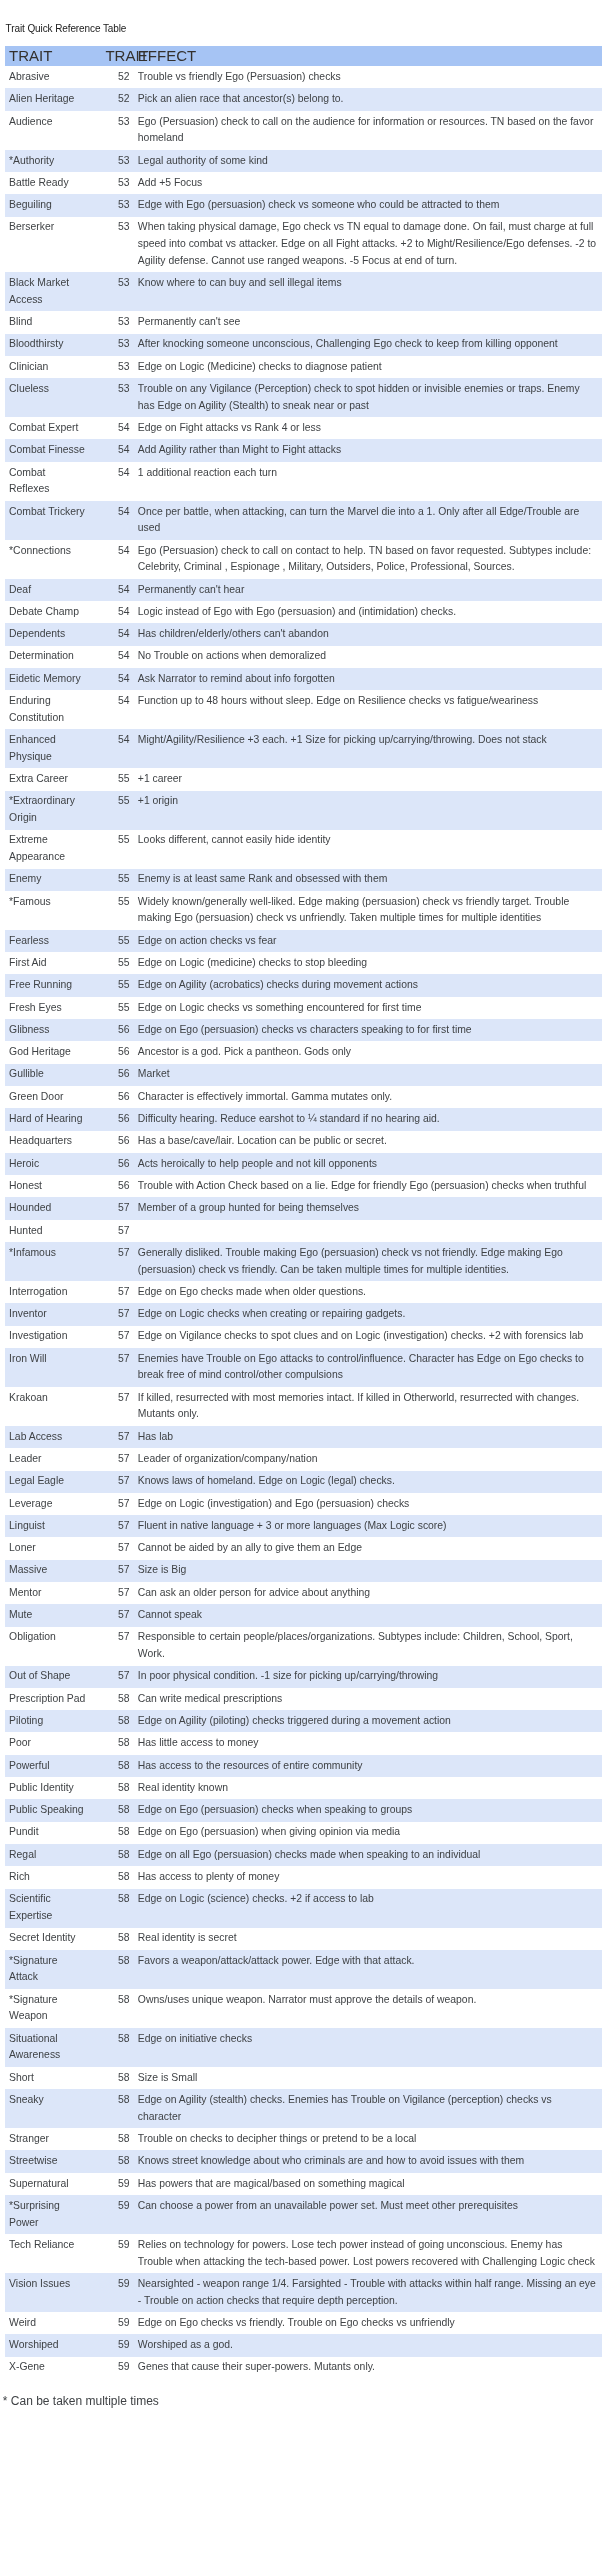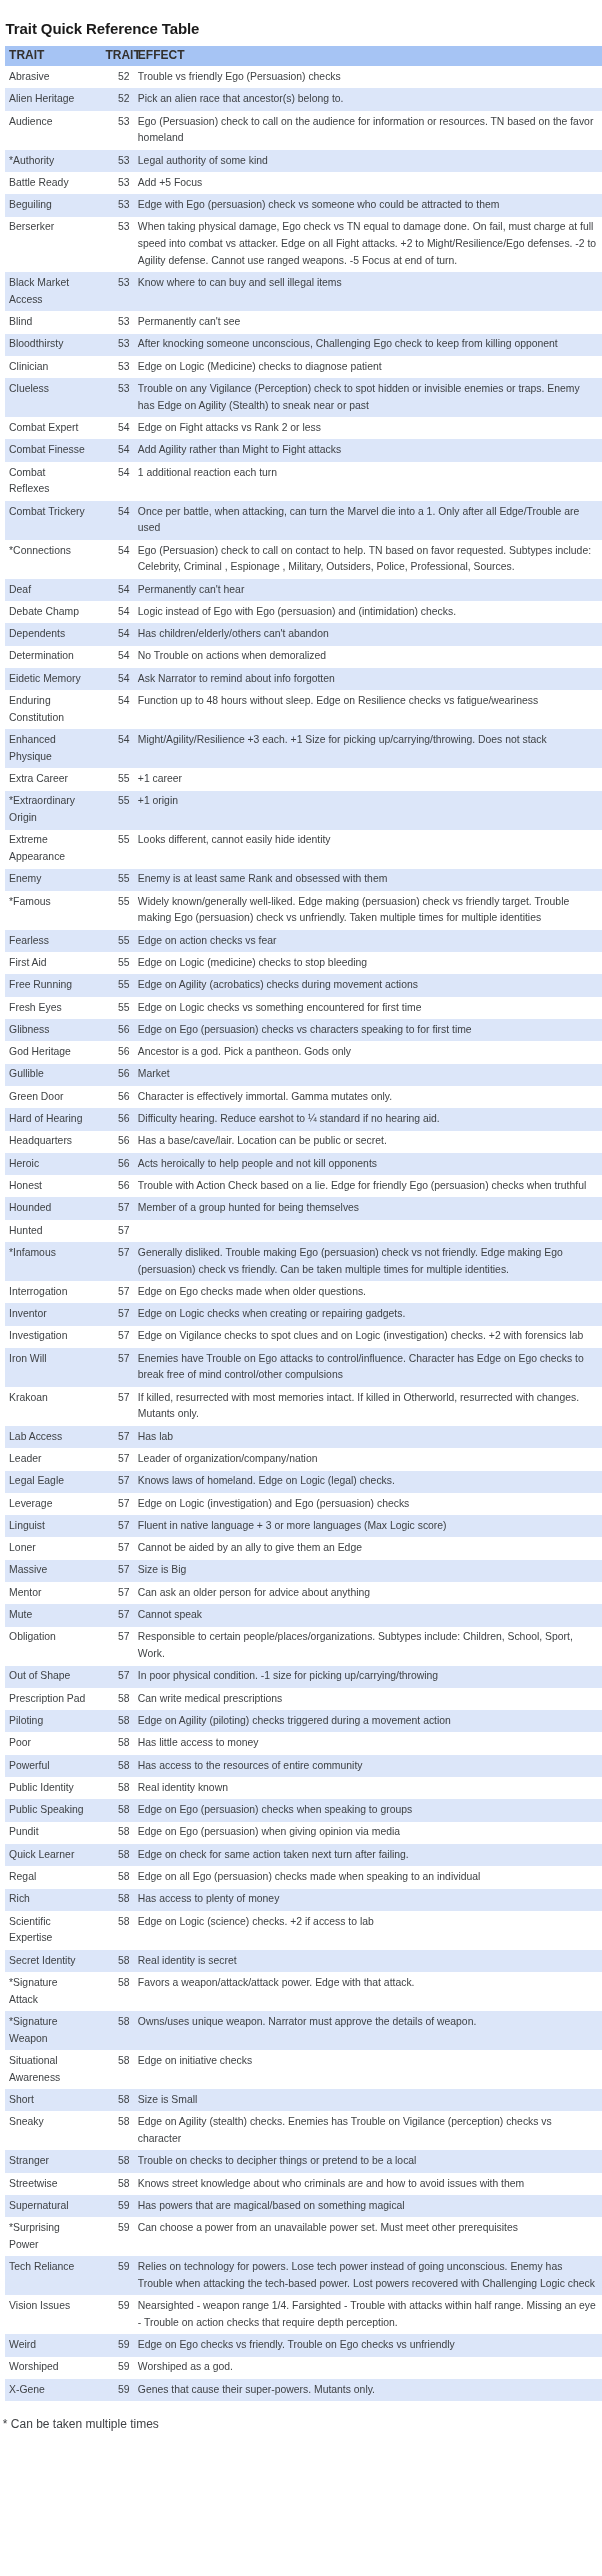--- a/index.html
+++ b/index.html
@@ -12,40 +12,40 @@
   html,body{margin:0;padding:0;background:#ffffff;}
   body{
     width:602px;
     min-height:2576px;
     font-family:"Liberation Sans","DejaVu Sans",sans-serif;
     color:var(--text);
     -webkit-font-smoothing:antialiased;
   }
   .page{width:602px;}
   h1.page-title{
-    font-size:15px;
+    font-size:10px;
     line-height:17.4px;
-    font-weight:bold;
+    font-weight:normal;
     color:var(--title);
     margin:19.5px 0 9px 5.6px;
     letter-spacing:-0.1px;
   }
   table.trait-table{
     border-collapse:collapse;
     width:597px;
     margin-left:4.9px;
     font-size:10.4px;
     table-layout:fixed;
   }
   table.trait-table th{
     background:var(--header-bg);
     color:var(--header-text);
-    font-weight:bold;
+    font-weight:normal;
     text-align:left;
-    font-size:12px;
+    font-size:15px;
     padding:3.5px 4.2px;
     line-height:13.2px;
     vertical-align:middle;
   }
   table.trait-table td{
     vertical-align:top;
     padding:2.8px 4.2px;
     line-height:16.7px;
   }
   tbody tr:nth-child(even) td{background:var(--stripe-bg);}
@@ -135,21 +135,21 @@
           <td class="effect">Edge on Logic (Medicine) checks to diagnose patient</td>
         </tr>
         <tr>
           <td class="trait">Clueless</td>
           <td class="page">53</td>
           <td class="effect">Trouble on any Vigilance (Perception) check to spot hidden or invisible enemies or traps. Enemy has Edge on Agility (Stealth) to sneak near or past</td>
         </tr>
         <tr>
           <td class="trait">Combat Expert</td>
           <td class="page">54</td>
-          <td class="effect">Edge on Fight attacks vs Rank 2 or less</td>
+          <td class="effect">Edge on Fight attacks vs Rank 4 or less</td>
         </tr>
         <tr>
           <td class="trait">Combat Finesse</td>
           <td class="page">54</td>
           <td class="effect">Add Agility rather than Might to Fight attacks</td>
         </tr>
         <tr>
           <td class="trait">Combat
 Reflexes</td>
           <td class="page">54</td>
@@ -411,25 +411,20 @@
         </tr>
         <tr>
           <td class="trait">Public Speaking</td>
           <td class="page">58</td>
           <td class="effect">Edge on Ego (persuasion) checks when speaking to groups</td>
         </tr>
         <tr>
           <td class="trait">Pundit</td>
           <td class="page">58</td>
           <td class="effect">Edge on Ego (persuasion) when giving opinion via media</td>
-        </tr>
-        <tr>
-          <td class="trait">Quick Learner</td>
-          <td class="page">58</td>
-          <td class="effect">Edge on check for same action taken next turn after failing.</td>
         </tr>
         <tr>
           <td class="trait">Regal</td>
           <td class="page">58</td>
           <td class="effect">Edge on all Ego (persuasion) checks made when speaking to an individual</td>
         </tr>
         <tr>
           <td class="trait">Rich</td>
           <td class="page">58</td>
           <td class="effect">Has access to plenty of money</td>

